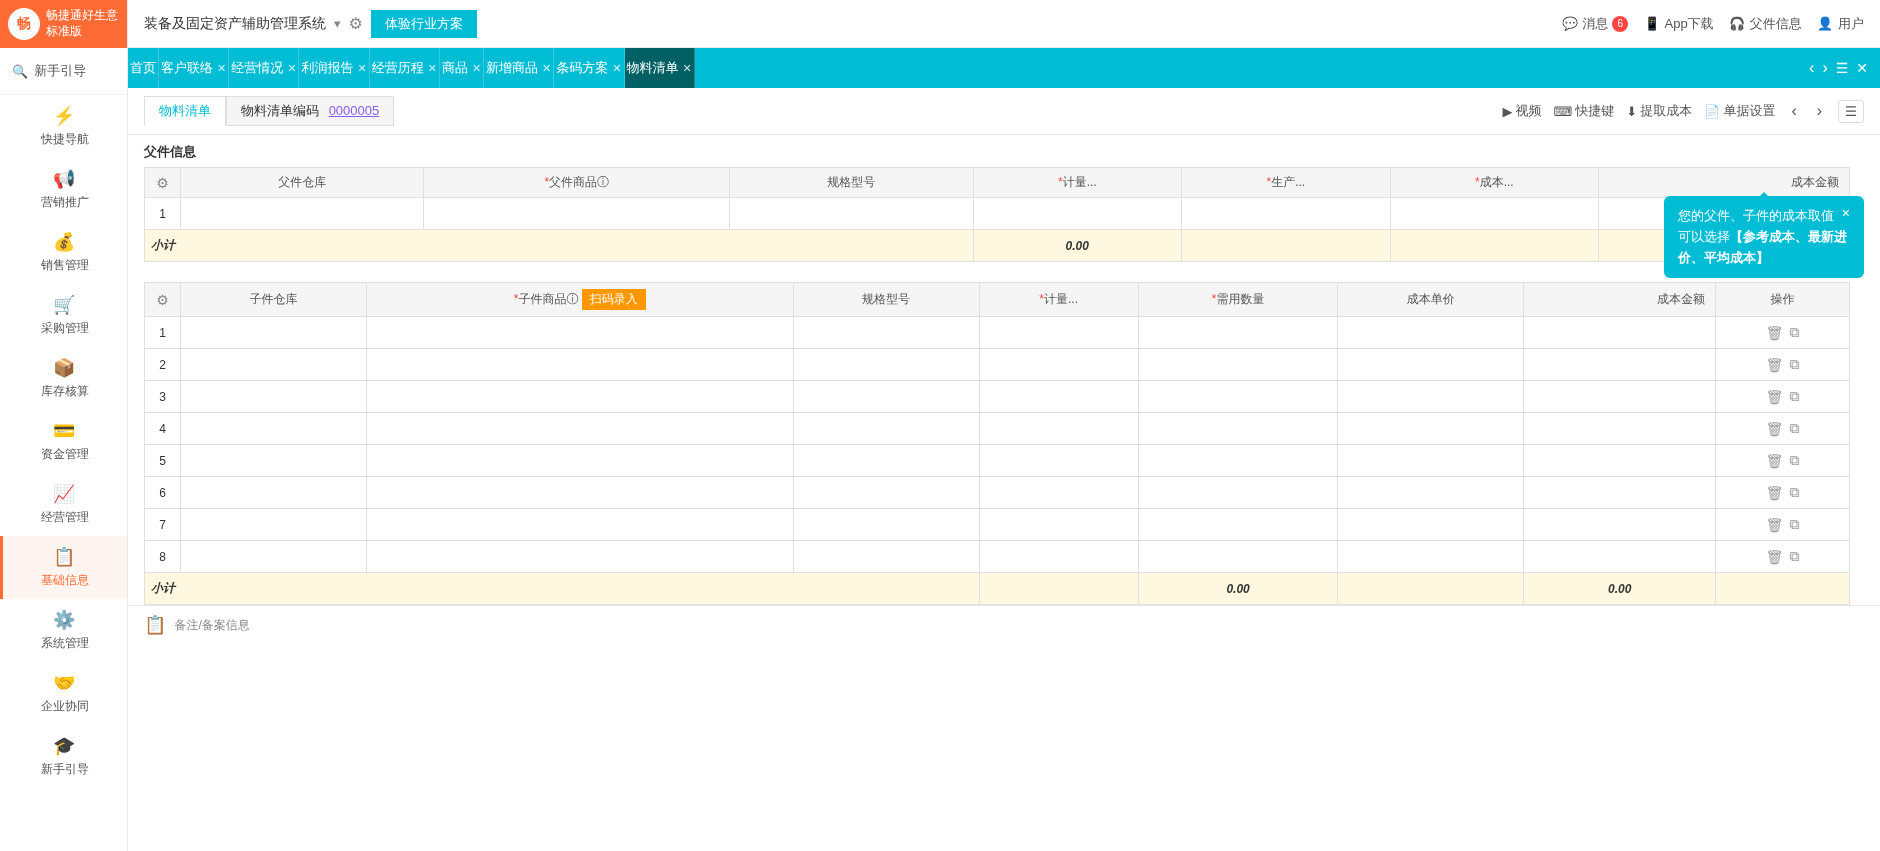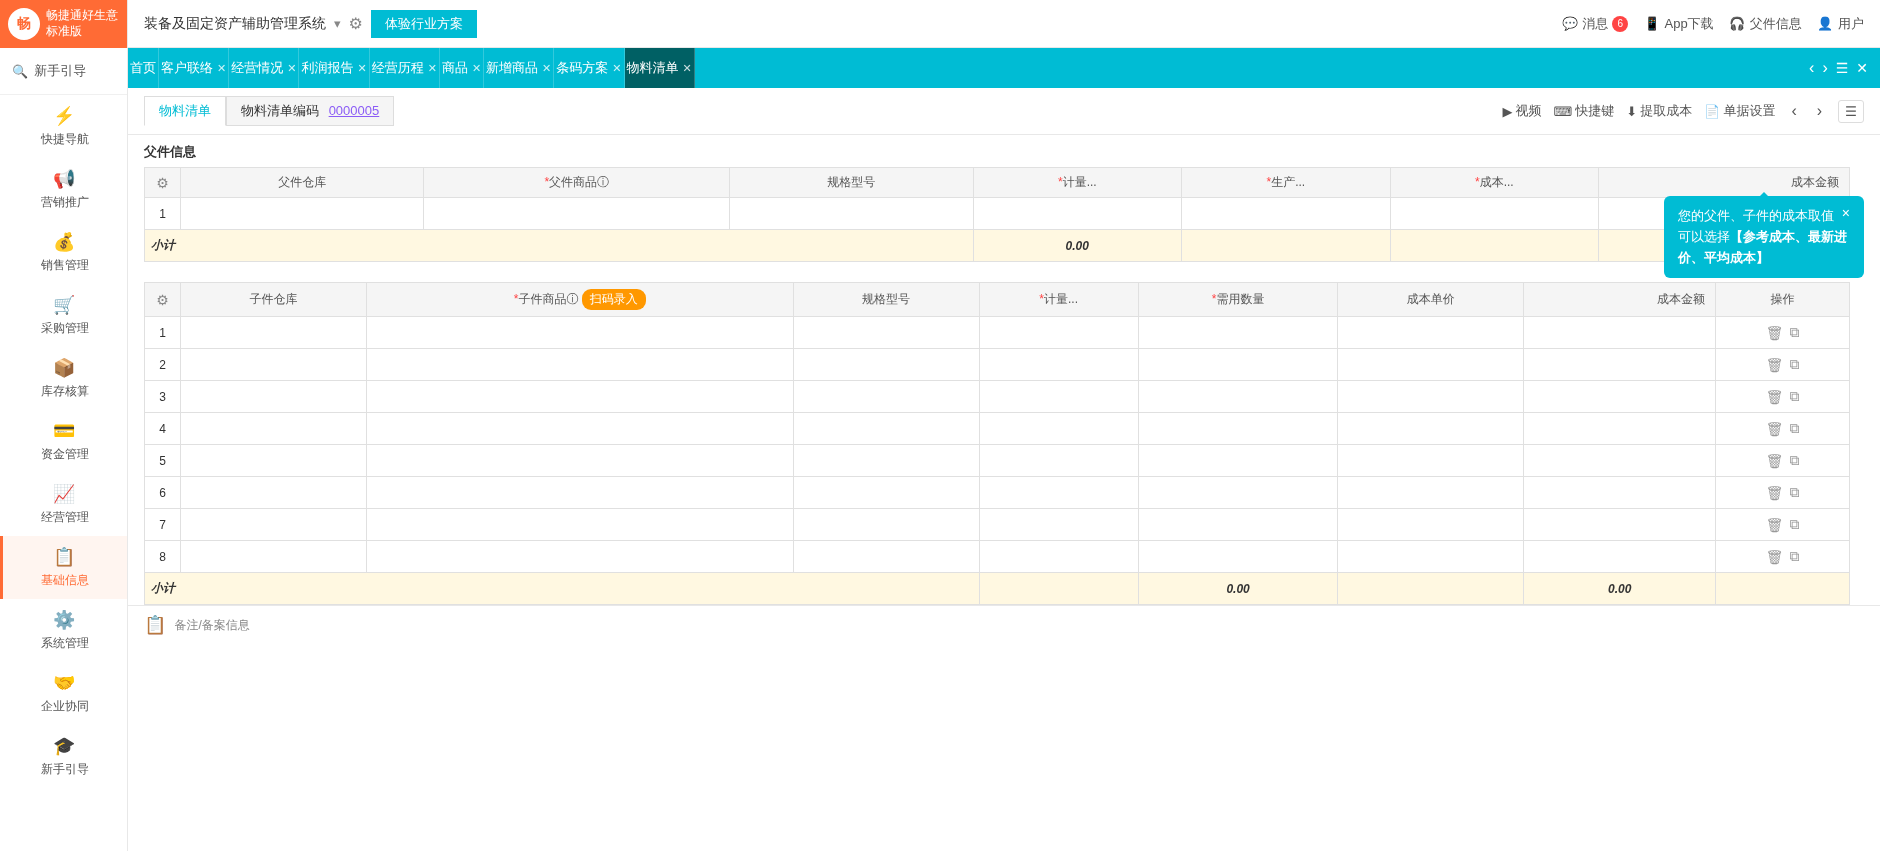--- a/index.html
+++ b/index.html
@@ -198,21 +198,21 @@
     .subtotal-row td:first-child { text-align: left; }
 
     .th-settings { width: 36px; }
     .settings-icon { cursor: pointer; color: #888; font-size: 14px; }
 
     .scan-btn {
       background: #ff9800;
       color: #fff;
       border: none;
       padding: 2px 8px;
-      border-radius: 9px;
+      border-radius: 0;
       font-size: 12px;
       cursor: pointer;
       font-family: Liberation Serif, serif;
     }
 
     .action-cell { display: flex; align-items: center; justify-content: center; gap: 6px; }
     .action-icon { cursor: pointer; color: #999; font-size: 14px; }
 
     
     .tooltip-box {

